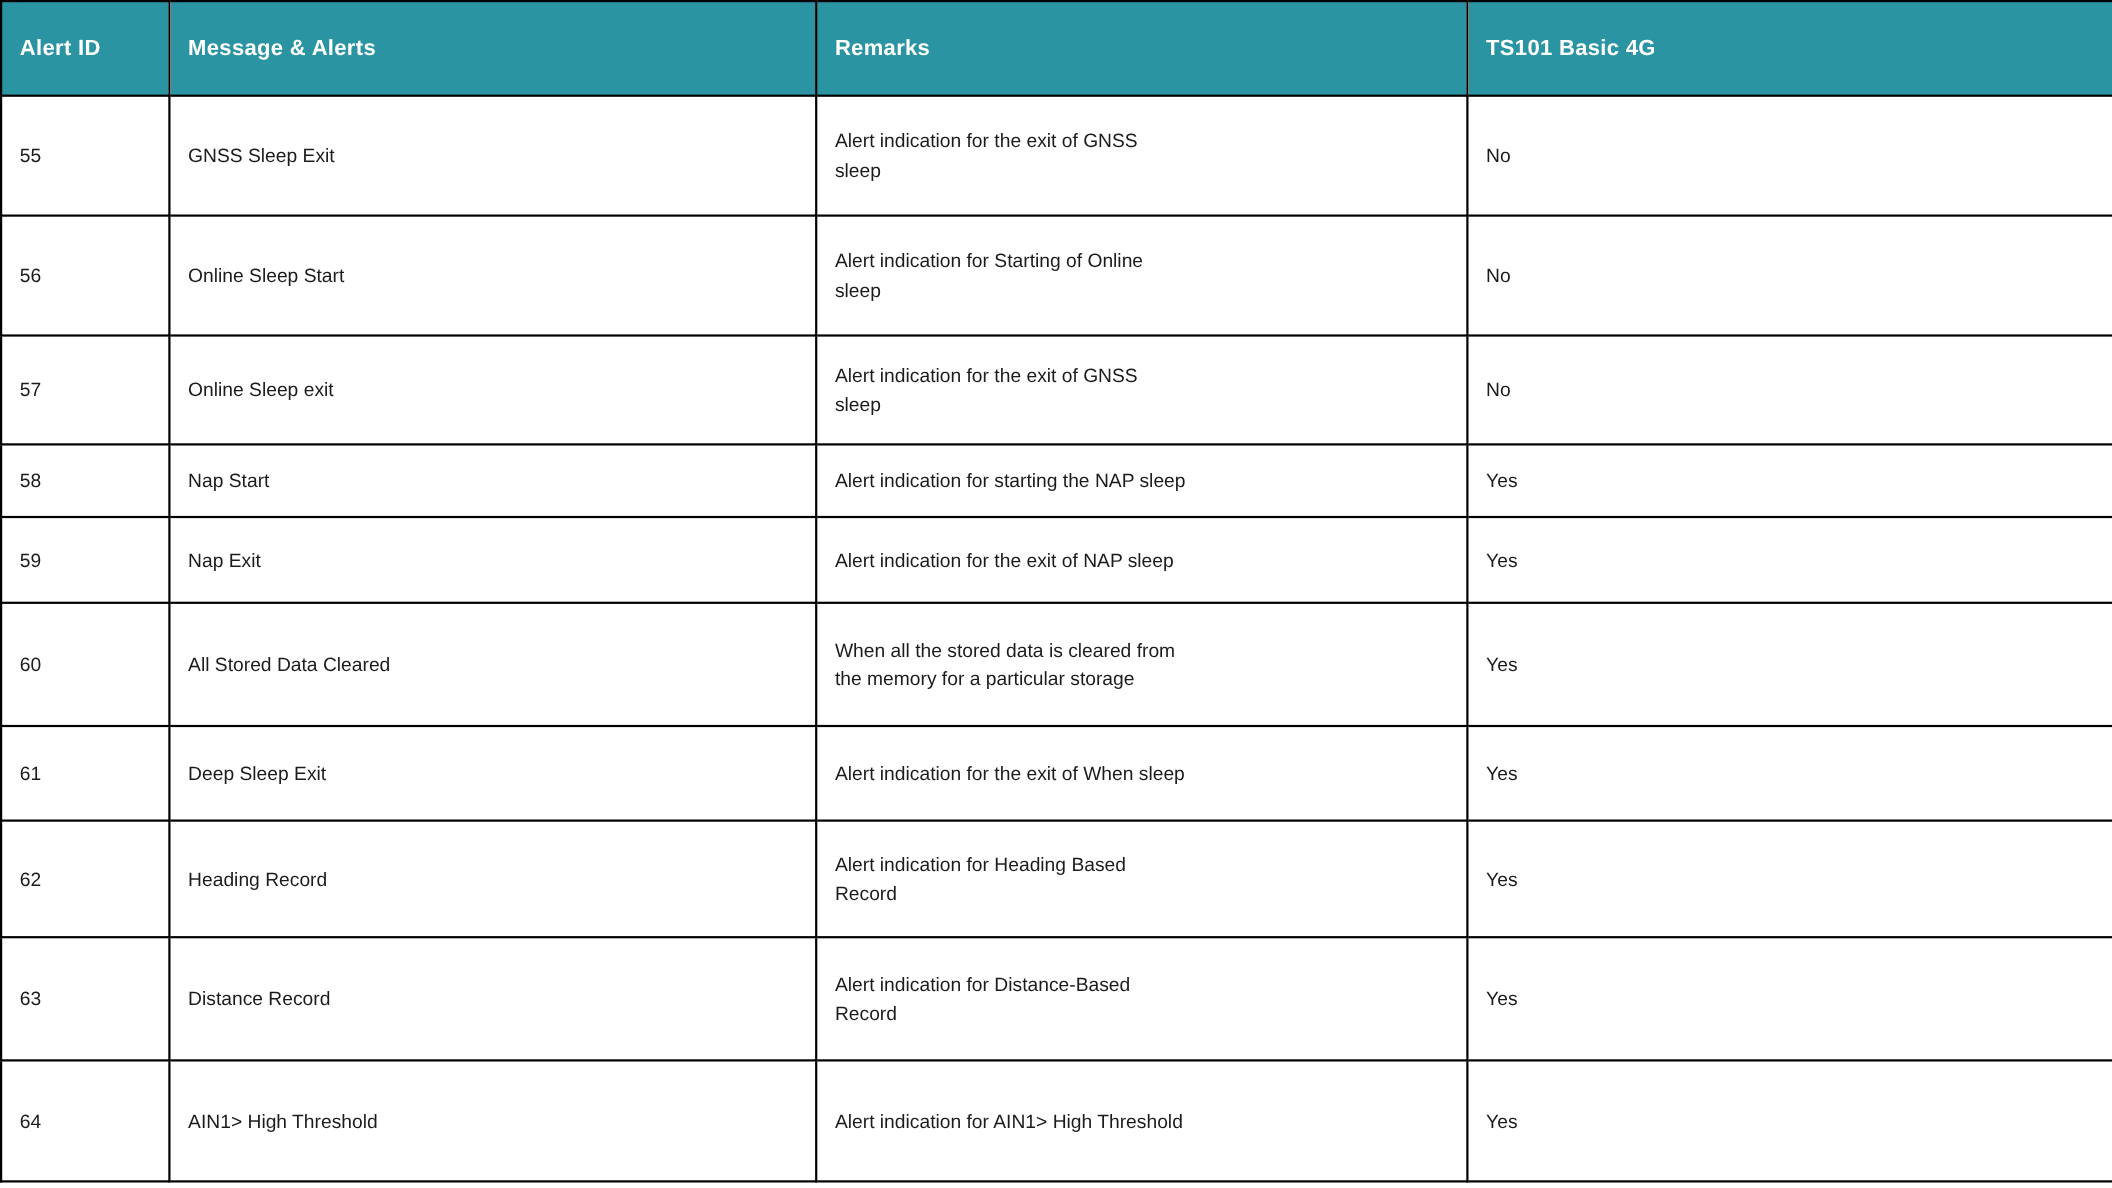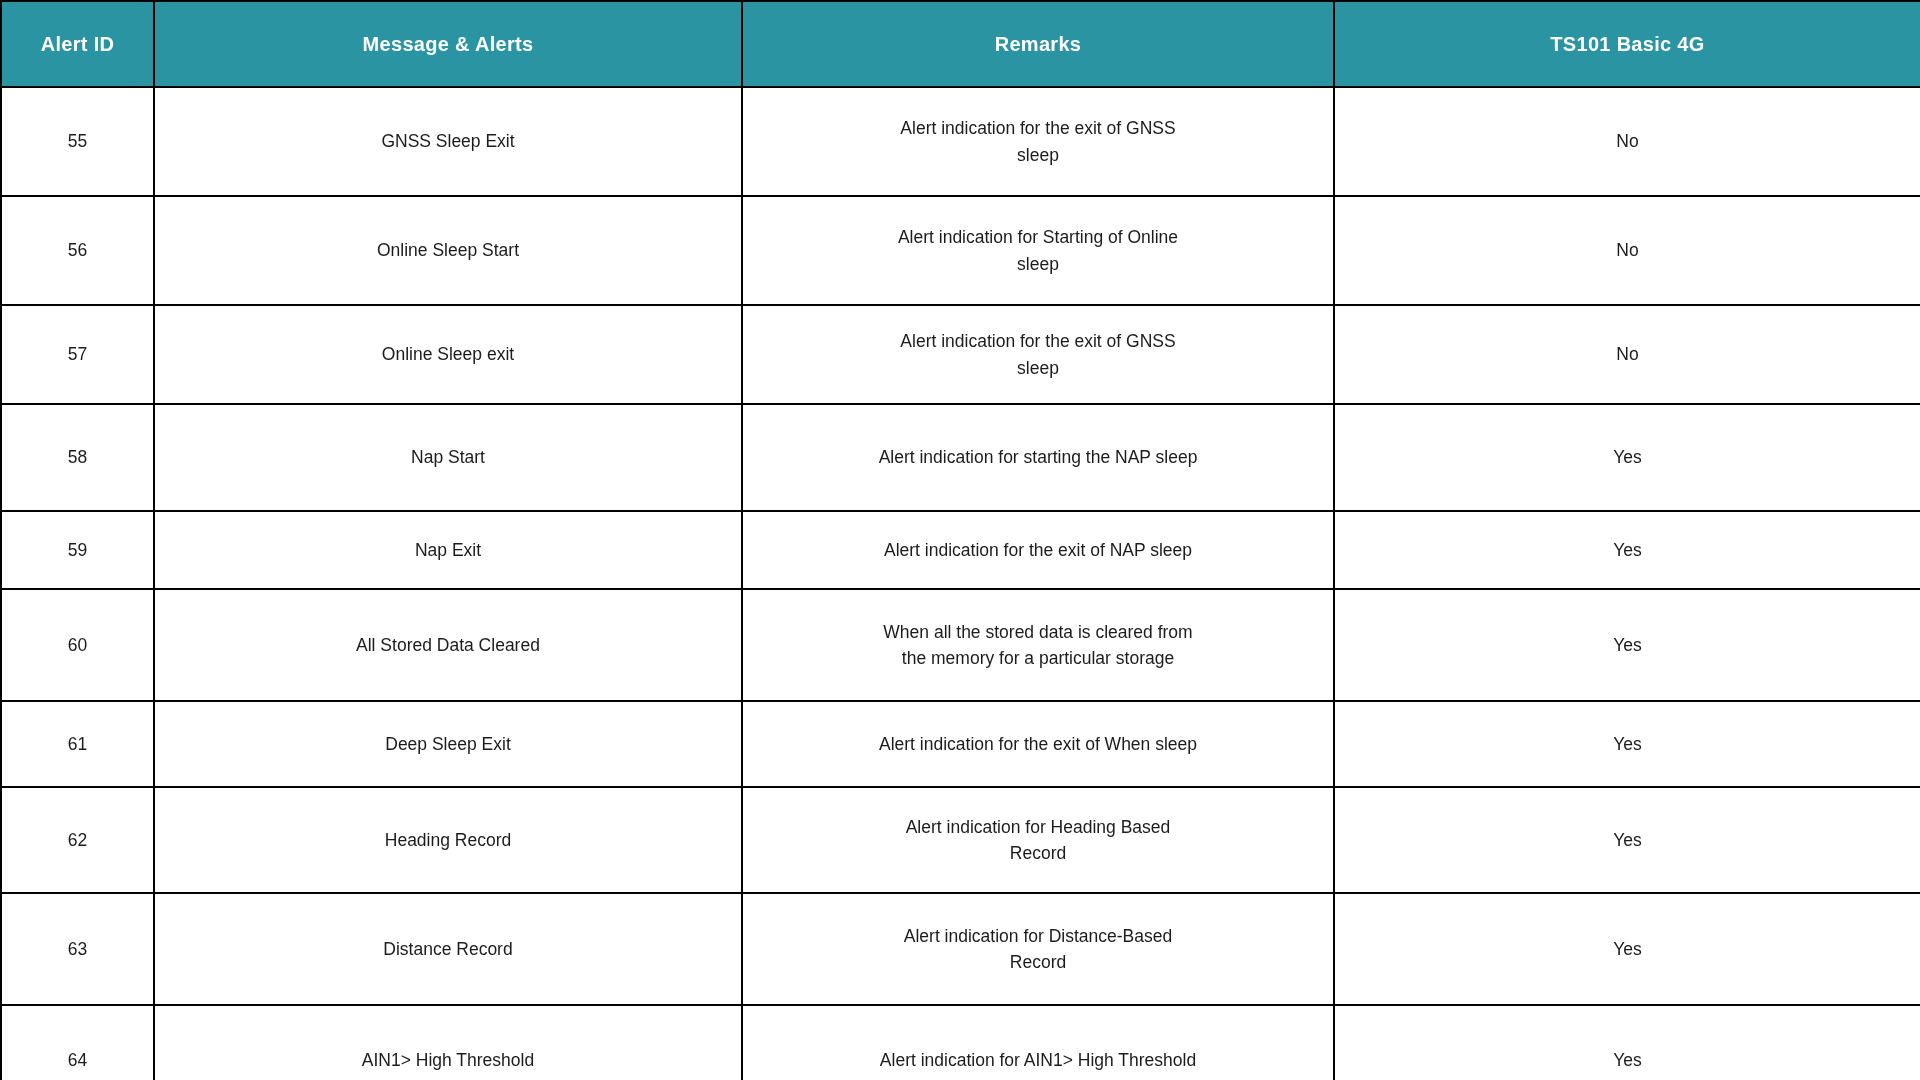--- a/index.html
+++ b/index.html
@@ -14,21 +14,21 @@
     font-family: "Liberation Sans", sans-serif;
   }
   table.alerts {
     width: 1920px;
     border-collapse: collapse;
     table-layout: fixed;
   }
   table.alerts th,
   table.alerts td {
     border: 2px solid #000000;
-    text-align: center;
+    text-align: left;
     vertical-align: middle;
     padding: 4px 16px;
     overflow: hidden;
   }
   table.alerts thead tr { height: 86px; }
   table.alerts th {
     background: #2B94A3;
     color: #ffffff;
     font-size: 20px;
     font-weight: 700;
@@ -37,21 +37,21 @@
   table.alerts td {
     background: #ffffff;
     color: #1c1c1c;
     font-size: 17.5px;
     line-height: 1.5;
   }
   td.remarks-cell { white-space: pre-line; }
   tbody tr:nth-child(1)  { height: 109px; }
   tbody tr:nth-child(2)  { height: 109px; }
   tbody tr:nth-child(3)  { height: 99px;  }
-  tbody tr:nth-child(4)  { height: 107px;  }
+  tbody tr:nth-child(4)  { height: 66px;  }
   tbody tr:nth-child(5)  { height: 78px; border-radius: 25px;  }
   tbody tr:nth-child(6)  { height: 112px; }
   tbody tr:nth-child(7)  { height: 86px;  }
   tbody tr:nth-child(8)  { height: 106px; }
   tbody tr:nth-child(9)  { height: 112px; }
   tbody tr:nth-child(10) { height: 110px; border-radius: 13px; }
 </style>
 </head>
 <body>
 

